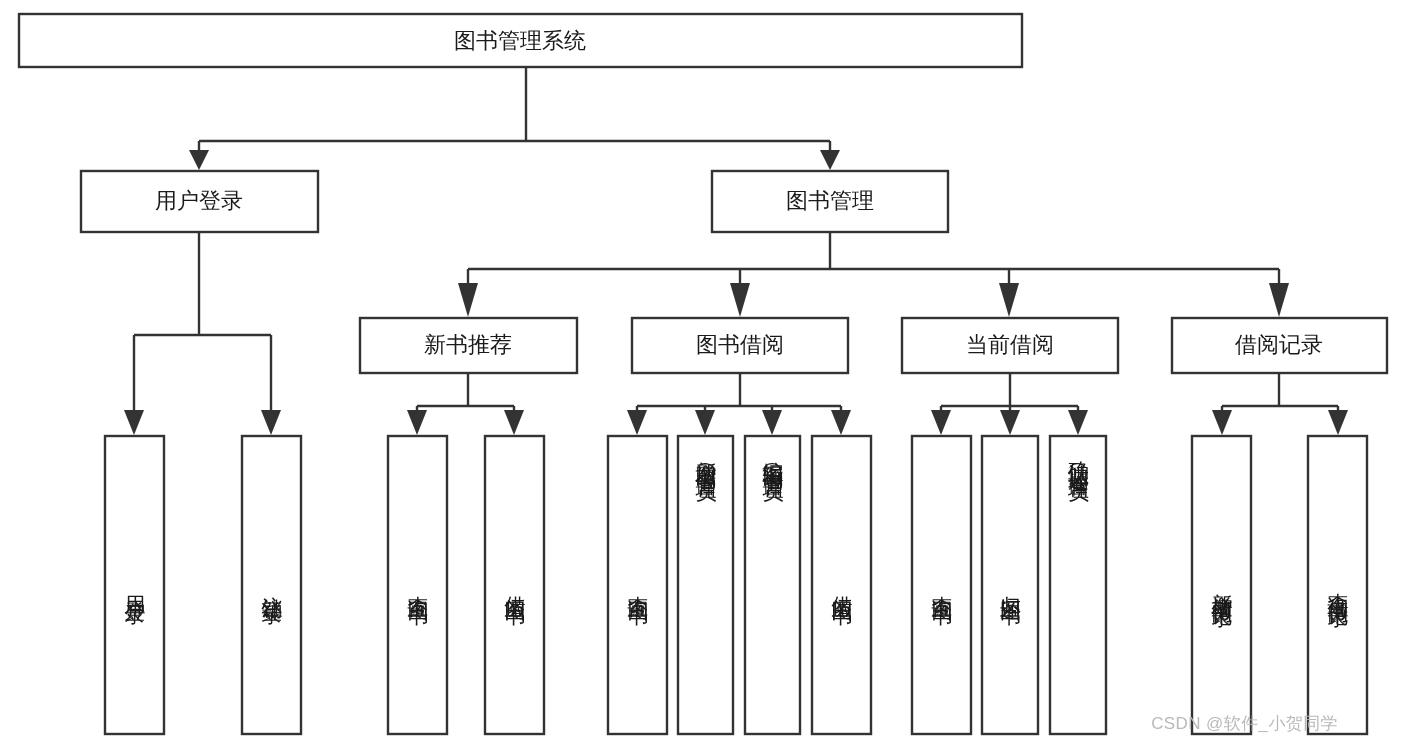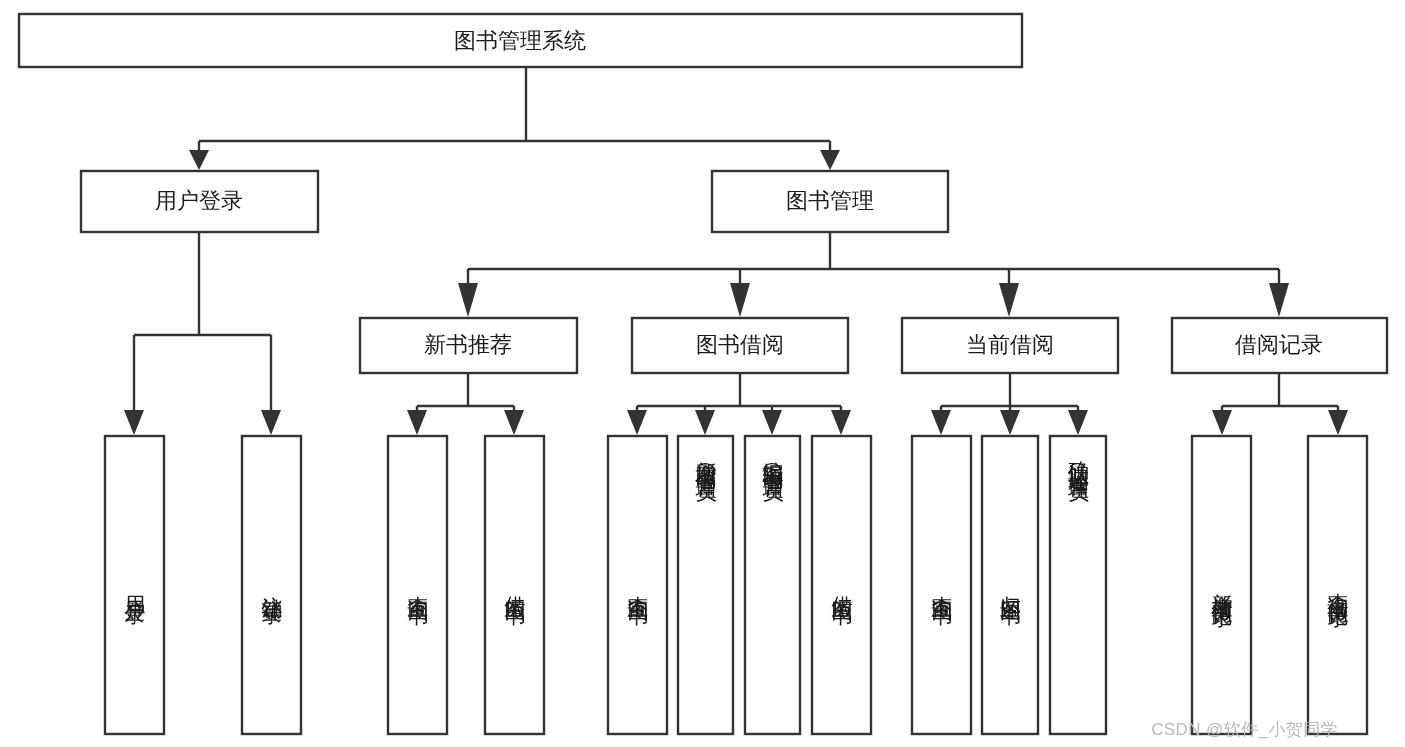--- a/index.html
+++ b/index.html
@@ -59,21 +59,21 @@
     font-size: 21px;
     line-height: 1.18;
     letter-spacing: 3px;
     color: #1a1a1a;
     white-space: nowrap;
     pointer-events: none;
   }
   .watermark {
     position: absolute;
     right: 8px;
-    bottom: 6px;
+    bottom: 12px;
     font-family: "Liberation Sans", "DejaVu Sans", sans-serif;
     font-size: 17px;
     color: #b9b9b9;
     white-space: nowrap;
     letter-spacing: 0.4px;
   }
 </style>
 </head>
 <body>
 

